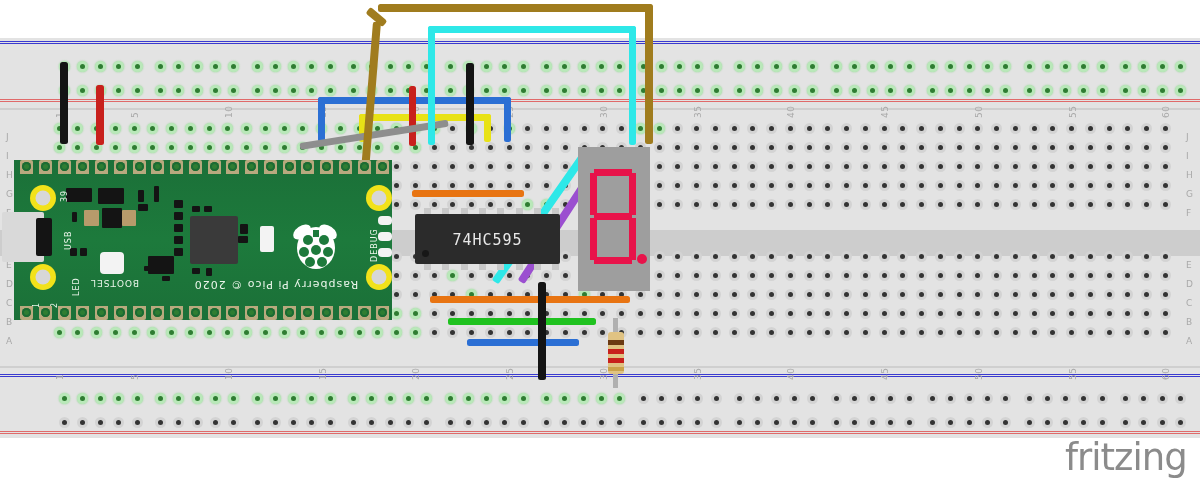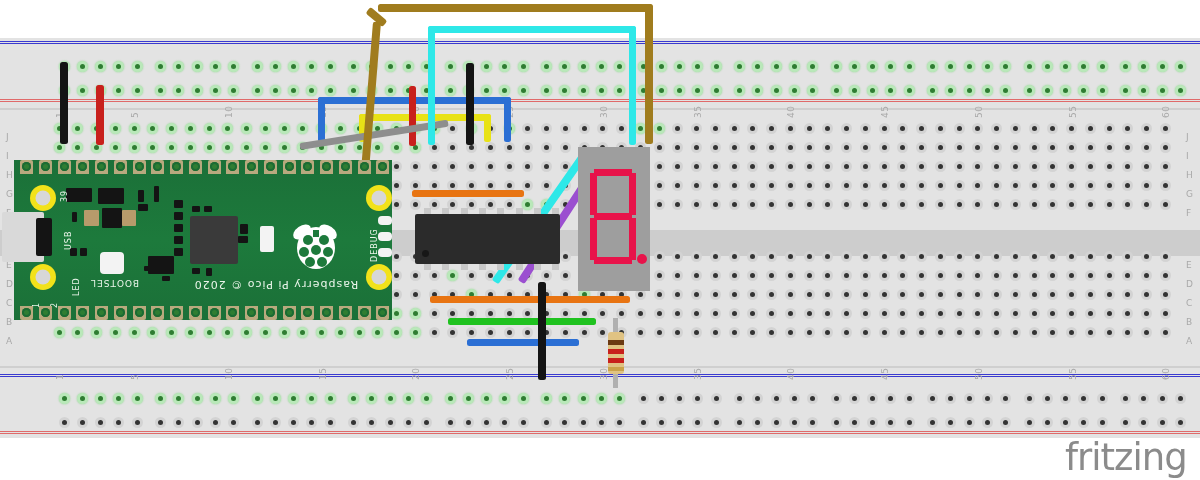--- a/index.html
+++ b/index.html
@@ -2860,20 +2860,21 @@
         <div class="dippin" style="left: 9px; top: 52px; width: 7px; height: 8px;"></div>
         <div class="dippin" style="left: 27.3px; top: 52px; width: 7px; height: 8px;"></div>
         <div class="dippin" style="left: 45.6px; top: 52px; width: 7px; height: 8px;"></div>
         <div class="dippin" style="left: 63.9px; top: 52px; width: 7px; height: 8px;"></div>
         <div class="dippin" style="left: 82.2px; top: 52px; width: 7px; height: 8px;"></div>
         <div class="dippin" style="left: 100.5px; top: 52px; width: 7px; height: 8px;"></div>
         <div class="dippin" style="left: 118.8px; top: 52px; width: 7px; height: 8px;"></div>
         <div class="dippin" style="left: 137.1px; top: 52px; width: 7px; height: 8px;"></div>
       </div>
     <div class="dip" style="left:0;top:4px;width:145px;height:50px;"></div>
+    <div class="dip-lbl" style="left:0;top:21px;">74HC595</div>
     <div style="position:absolute;left:7px;top:40px;width:7px;height:7px;border-radius:50%;background:#171717;"></div>
   </div>
 
   <div class="seg7" style="left:578px;top:147px;width:72px;height:144px;">
     <div class="sg" style="left:16px;top:22px;width:38px;height:7px;"></div>
     <div class="sg" style="left:12px;top:26px;width:7px;height:42px;"></div>
     <div class="sg" style="left:51px;top:26px;width:7px;height:42px;"></div>
     <div class="sg" style="left:16px;top:66px;width:38px;height:7px;"></div>
     <div class="sg" style="left:12px;top:71px;width:7px;height:42px;"></div>
     <div class="sg" style="left:51px;top:71px;width:7px;height:42px;"></div>

